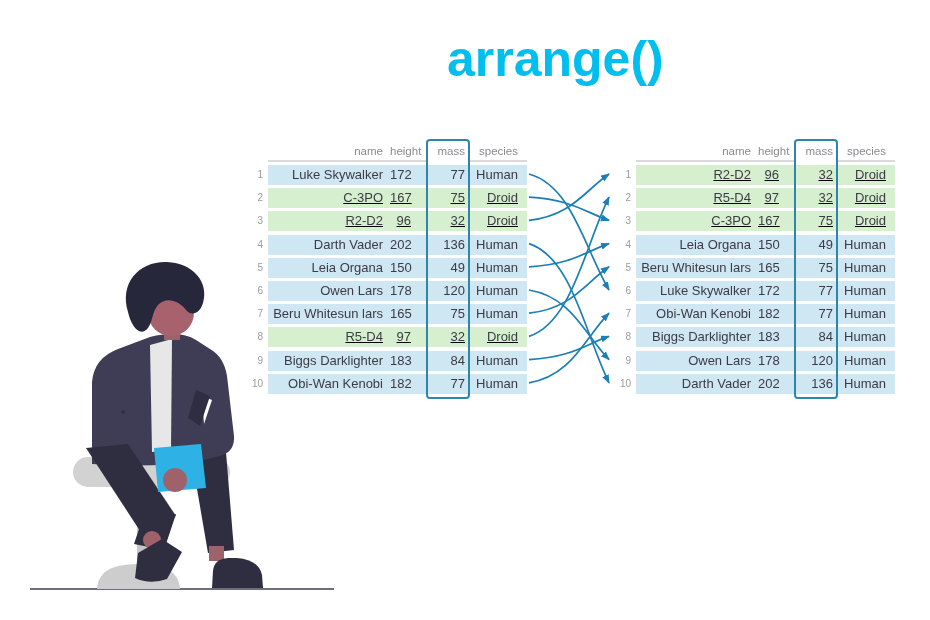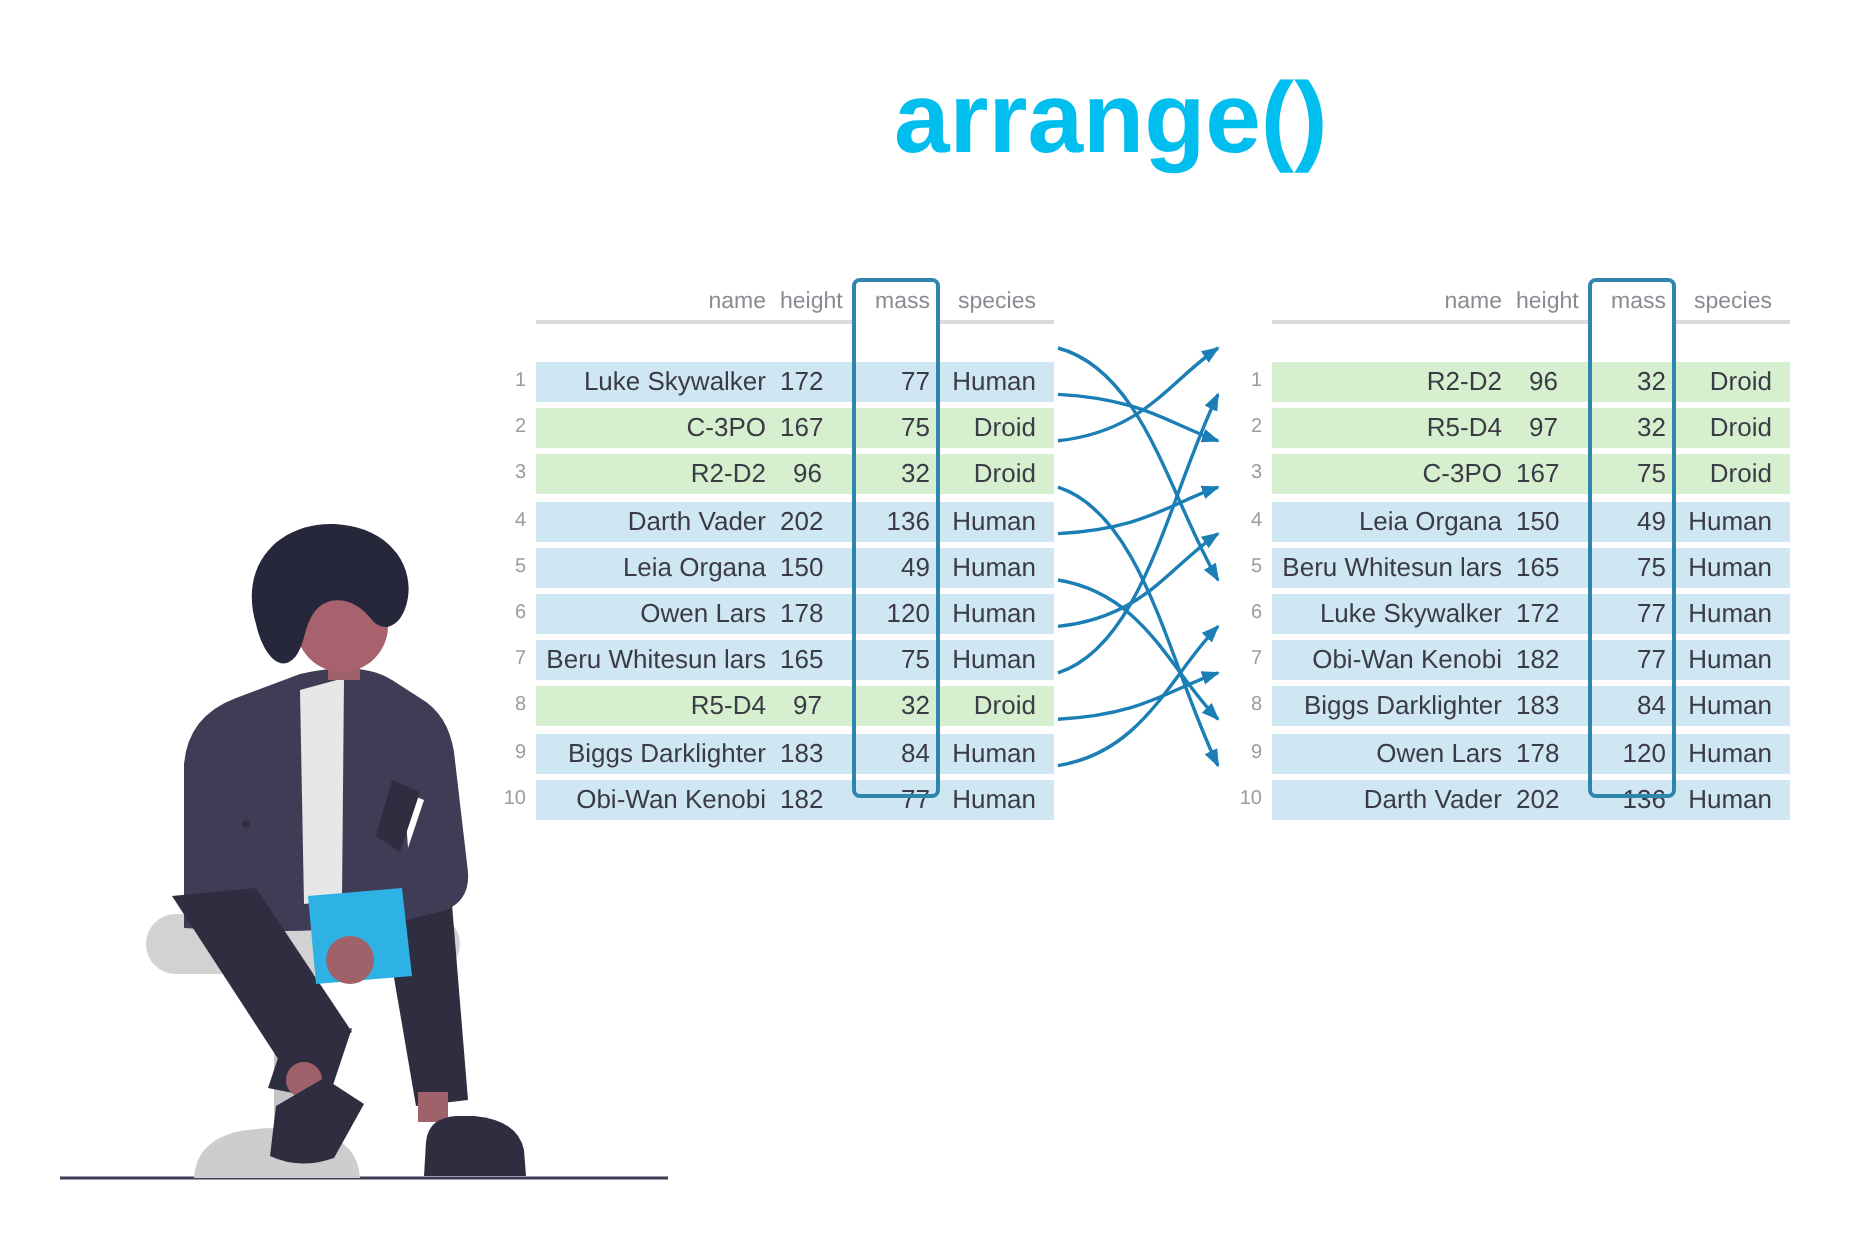--- a/index.html
+++ b/index.html
@@ -11,28 +11,28 @@
   .title {
     position:absolute; left:447px; top:30px;
     font-size:50px; font-weight:800; letter-spacing:0px;
     color:var(--title, #00bfef);
   }
   
   .dtable { position:absolute; top:143px; }
   .dtable.left  { left:250px; }
   .dtable.right { left:618px; }
   .trow { display:flex; height:20px; margin-bottom:3.2px; }
-  .trow.thead { height:19px; margin-bottom:19px; align-items:center; }
+  .trow.thead { height:19px; margin-bottom:3px; align-items:center; }
   .num {
     width:18px; font-size:10px; color:var(--row-number,#9b9ba1);
     text-align:right; padding-right:5px; line-height:20px;
   }
   .band { display:flex; width:259px; }
   .band.human { background:var(--human-row,#cfe6f3); }
-  .band.droid { background:var(--droid-row,#d6efce); }
+  .band.droid { background:var(--droid-row,#d6efce);text-decoration:underline; }
   .cell {
     font-size:13px; color:var(--row-text,#3b3b45);
     line-height:20px; text-align:right; white-space:nowrap;
   }
   .c-name    { width:122px; padding-right:7px; }
   .c-height  { width:37px;  padding-right:16px; }
   .c-mass    { width:42px;  padding-right:4px; }
   .c-species { width:58px;  padding-right:9px; }
   .cell.h {
     font-size:11.5px; color:var(--header-text,#8a8a92); line-height:17px;

